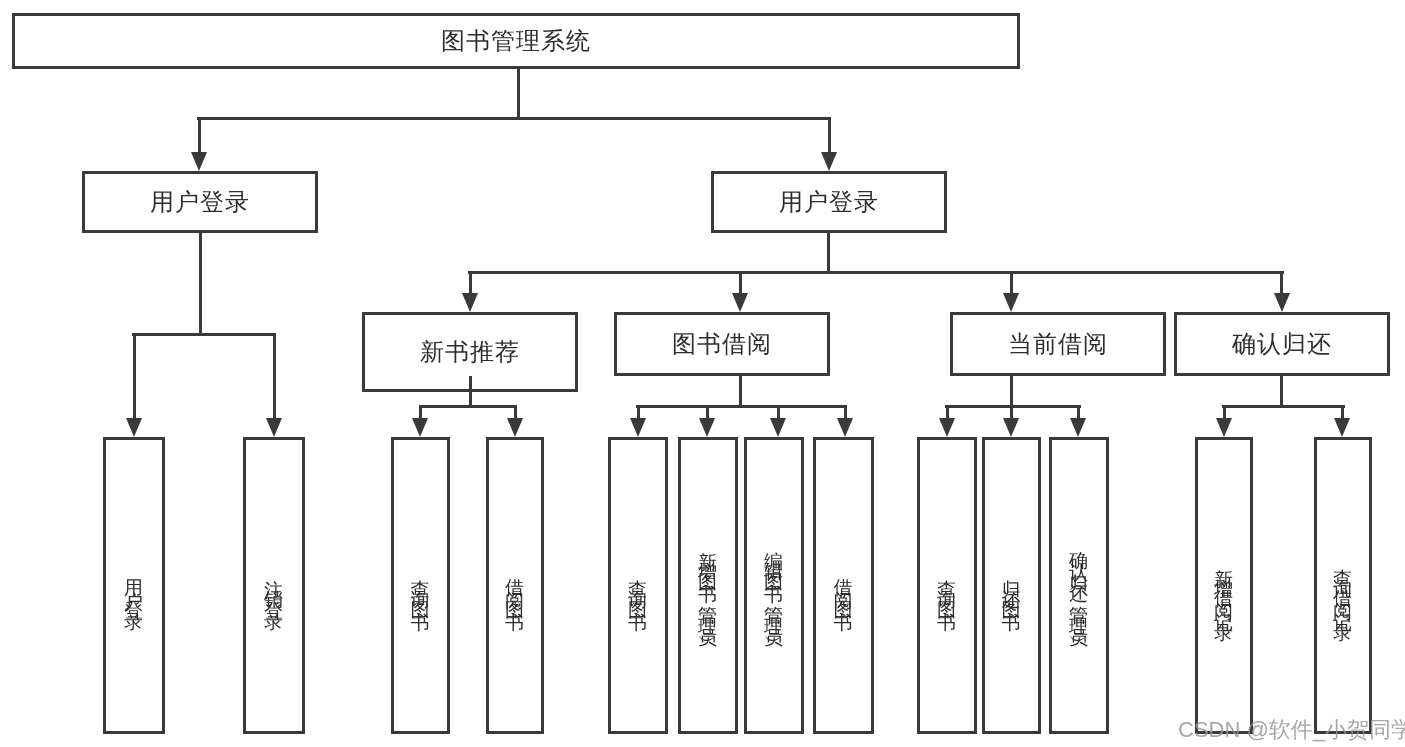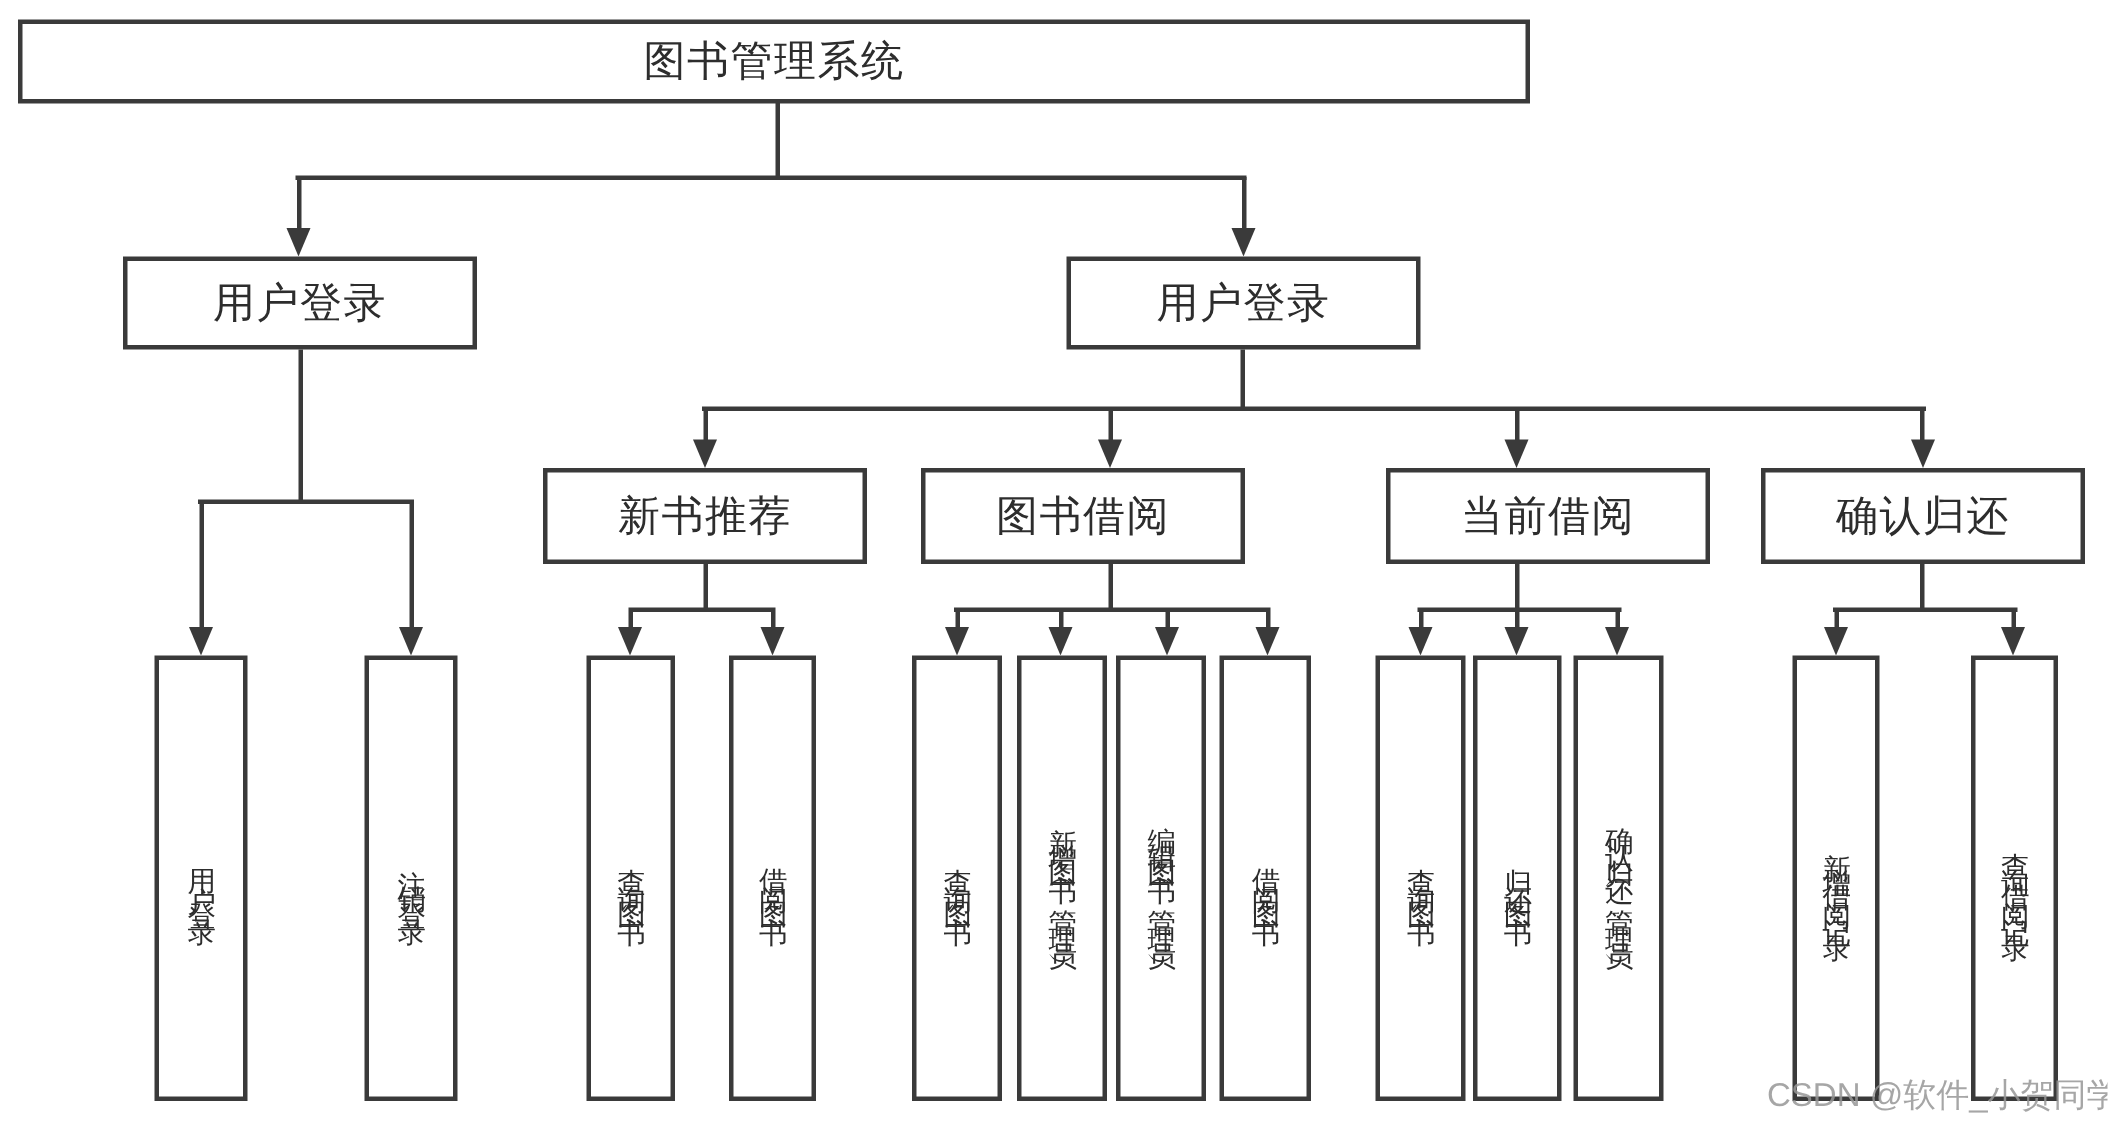--- a/index.html
+++ b/index.html
@@ -13,21 +13,21 @@
 
   
   .box {
     position:absolute;
     box-sizing:border-box;
     background:#ffffff;
     border:3px solid #3a3a3a;
     display:flex; align-items:center; justify-content:center;
     color:#2d2d2d;
   }
-  .hnode { font-size:28px; letter-spacing:1px; }
+  .hnode { font-size:24px; letter-spacing:1px; }
   .leaf  { font-size:19px; }
   .leaf .vtext {
     writing-mode:vertical-rl;
     text-orientation:mixed;
     letter-spacing:11px;
     line-height:1;
     white-space:nowrap;
   }
 
   
@@ -83,27 +83,27 @@
   <div class="hl" style="left:468px;top:271px;width:816px"></div>
   <div class="vl" style="left:469px;top:274px;height:20px"></div>
   <div class="ah" style="left:462px;top:293px"></div>
   <div class="vl" style="left:739px;top:274px;height:20px"></div>
   <div class="ah" style="left:732px;top:293px"></div>
   <div class="vl" style="left:1010px;top:274px;height:20px"></div>
   <div class="ah" style="left:1003px;top:293px"></div>
   <div class="vl" style="left:1280px;top:274px;height:20px"></div>
   <div class="ah" style="left:1274px;top:293px"></div>
 
-  <div class="box hnode" style="left:362px;top:312px;width:216px;height:64px">
+  <div class="box hnode" style="left:362px;top:312px;width:216px;height:80px">
     <span>新书推荐</span>
   </div>
   <div class="box hnode" style="left:614px;top:312px;width:216px;height:64px">
     <span>图书借阅</span>
   </div>
-  <div class="box hnode" style="left:924px;top:312px;width:216px;height:64px">
+  <div class="box hnode" style="left:950px;top:312px;width:216px;height:64px">
     <span>当前借阅</span>
   </div>
   <div class="box hnode" style="left:1174px;top:312px;width:216px;height:64px">
     <span>确认归还</span>
   </div>
 
   <div class="vl" style="left:469px;top:376px;height:32px"></div>
   <div class="hl" style="left:419px;top:405px;width:98px"></div>
   <div class="vl" style="left:419px;top:408px;height:11px"></div>
   <div class="ah" style="left:412px;top:418px"></div>

